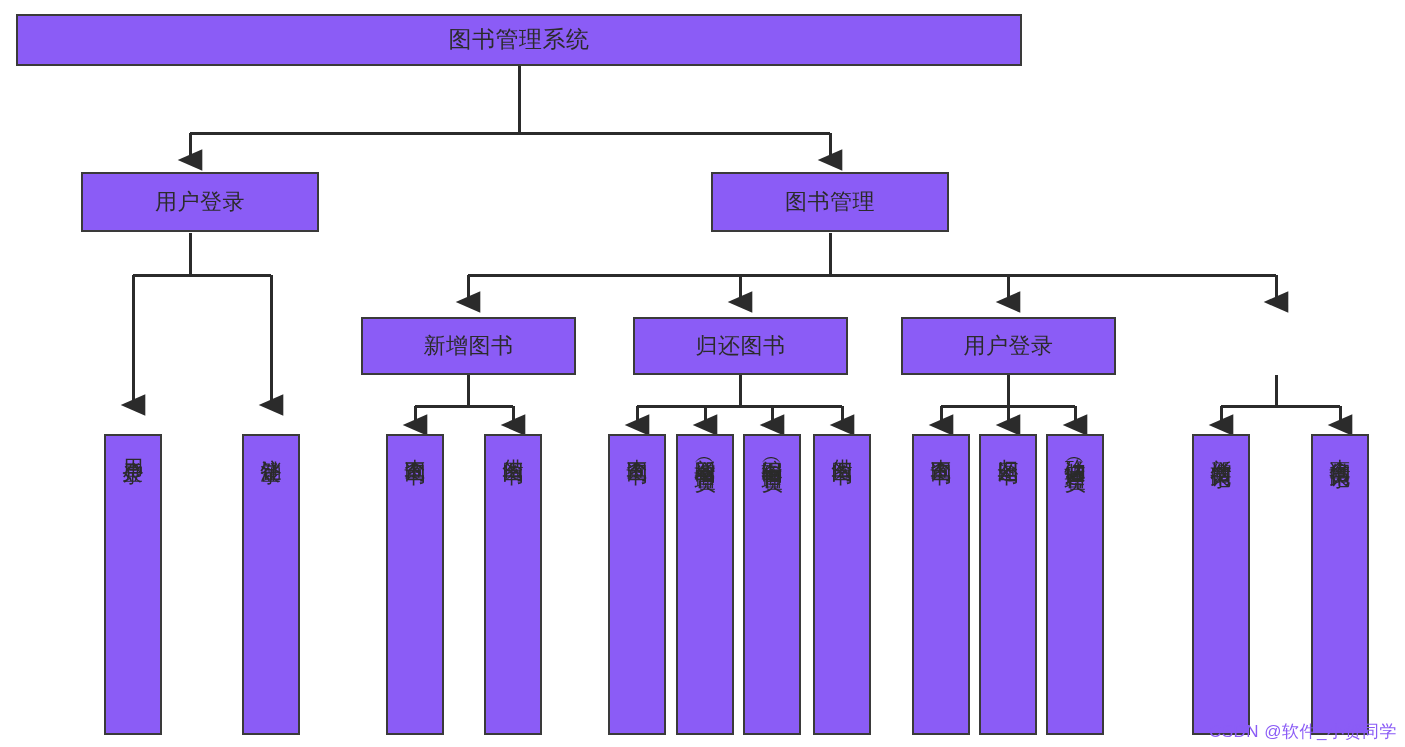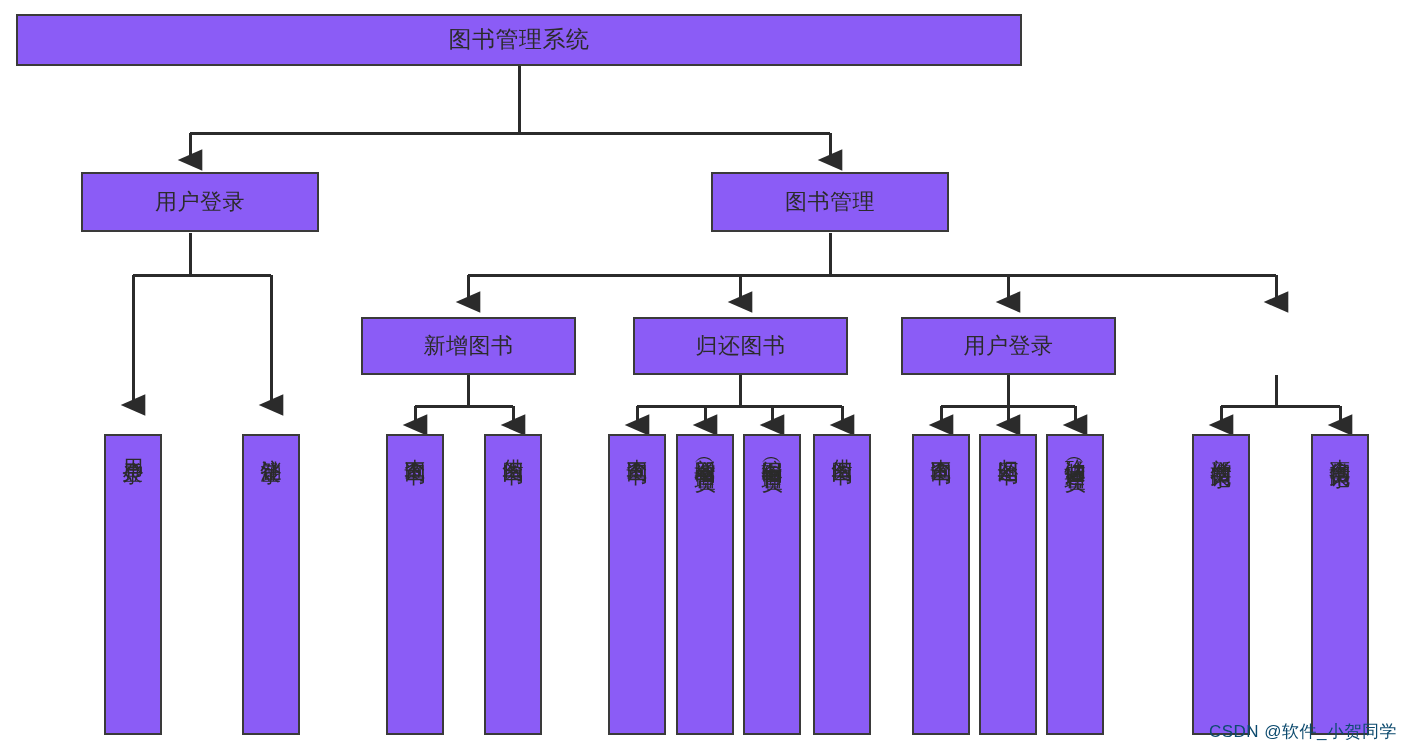--- a/index.html
+++ b/index.html
@@ -60,21 +60,21 @@
     text-orientation: upright;
     font-size: 21px;
     line-height: 1.05;
     letter-spacing: 2px;
   }
   #watermark {
     position: absolute;
     right: 8px;
     bottom: 4px;
     font-size: 17px;
-    color: #0c4a6e;
+    color: #8b5cf6;
     letter-spacing: 0.5px;
     user-select: none;
   }
 </style>
 </head>
 <body>
 
 <div id="diagram-root">
 
   <svg class="edges" viewBox="0 0 1405 747">

